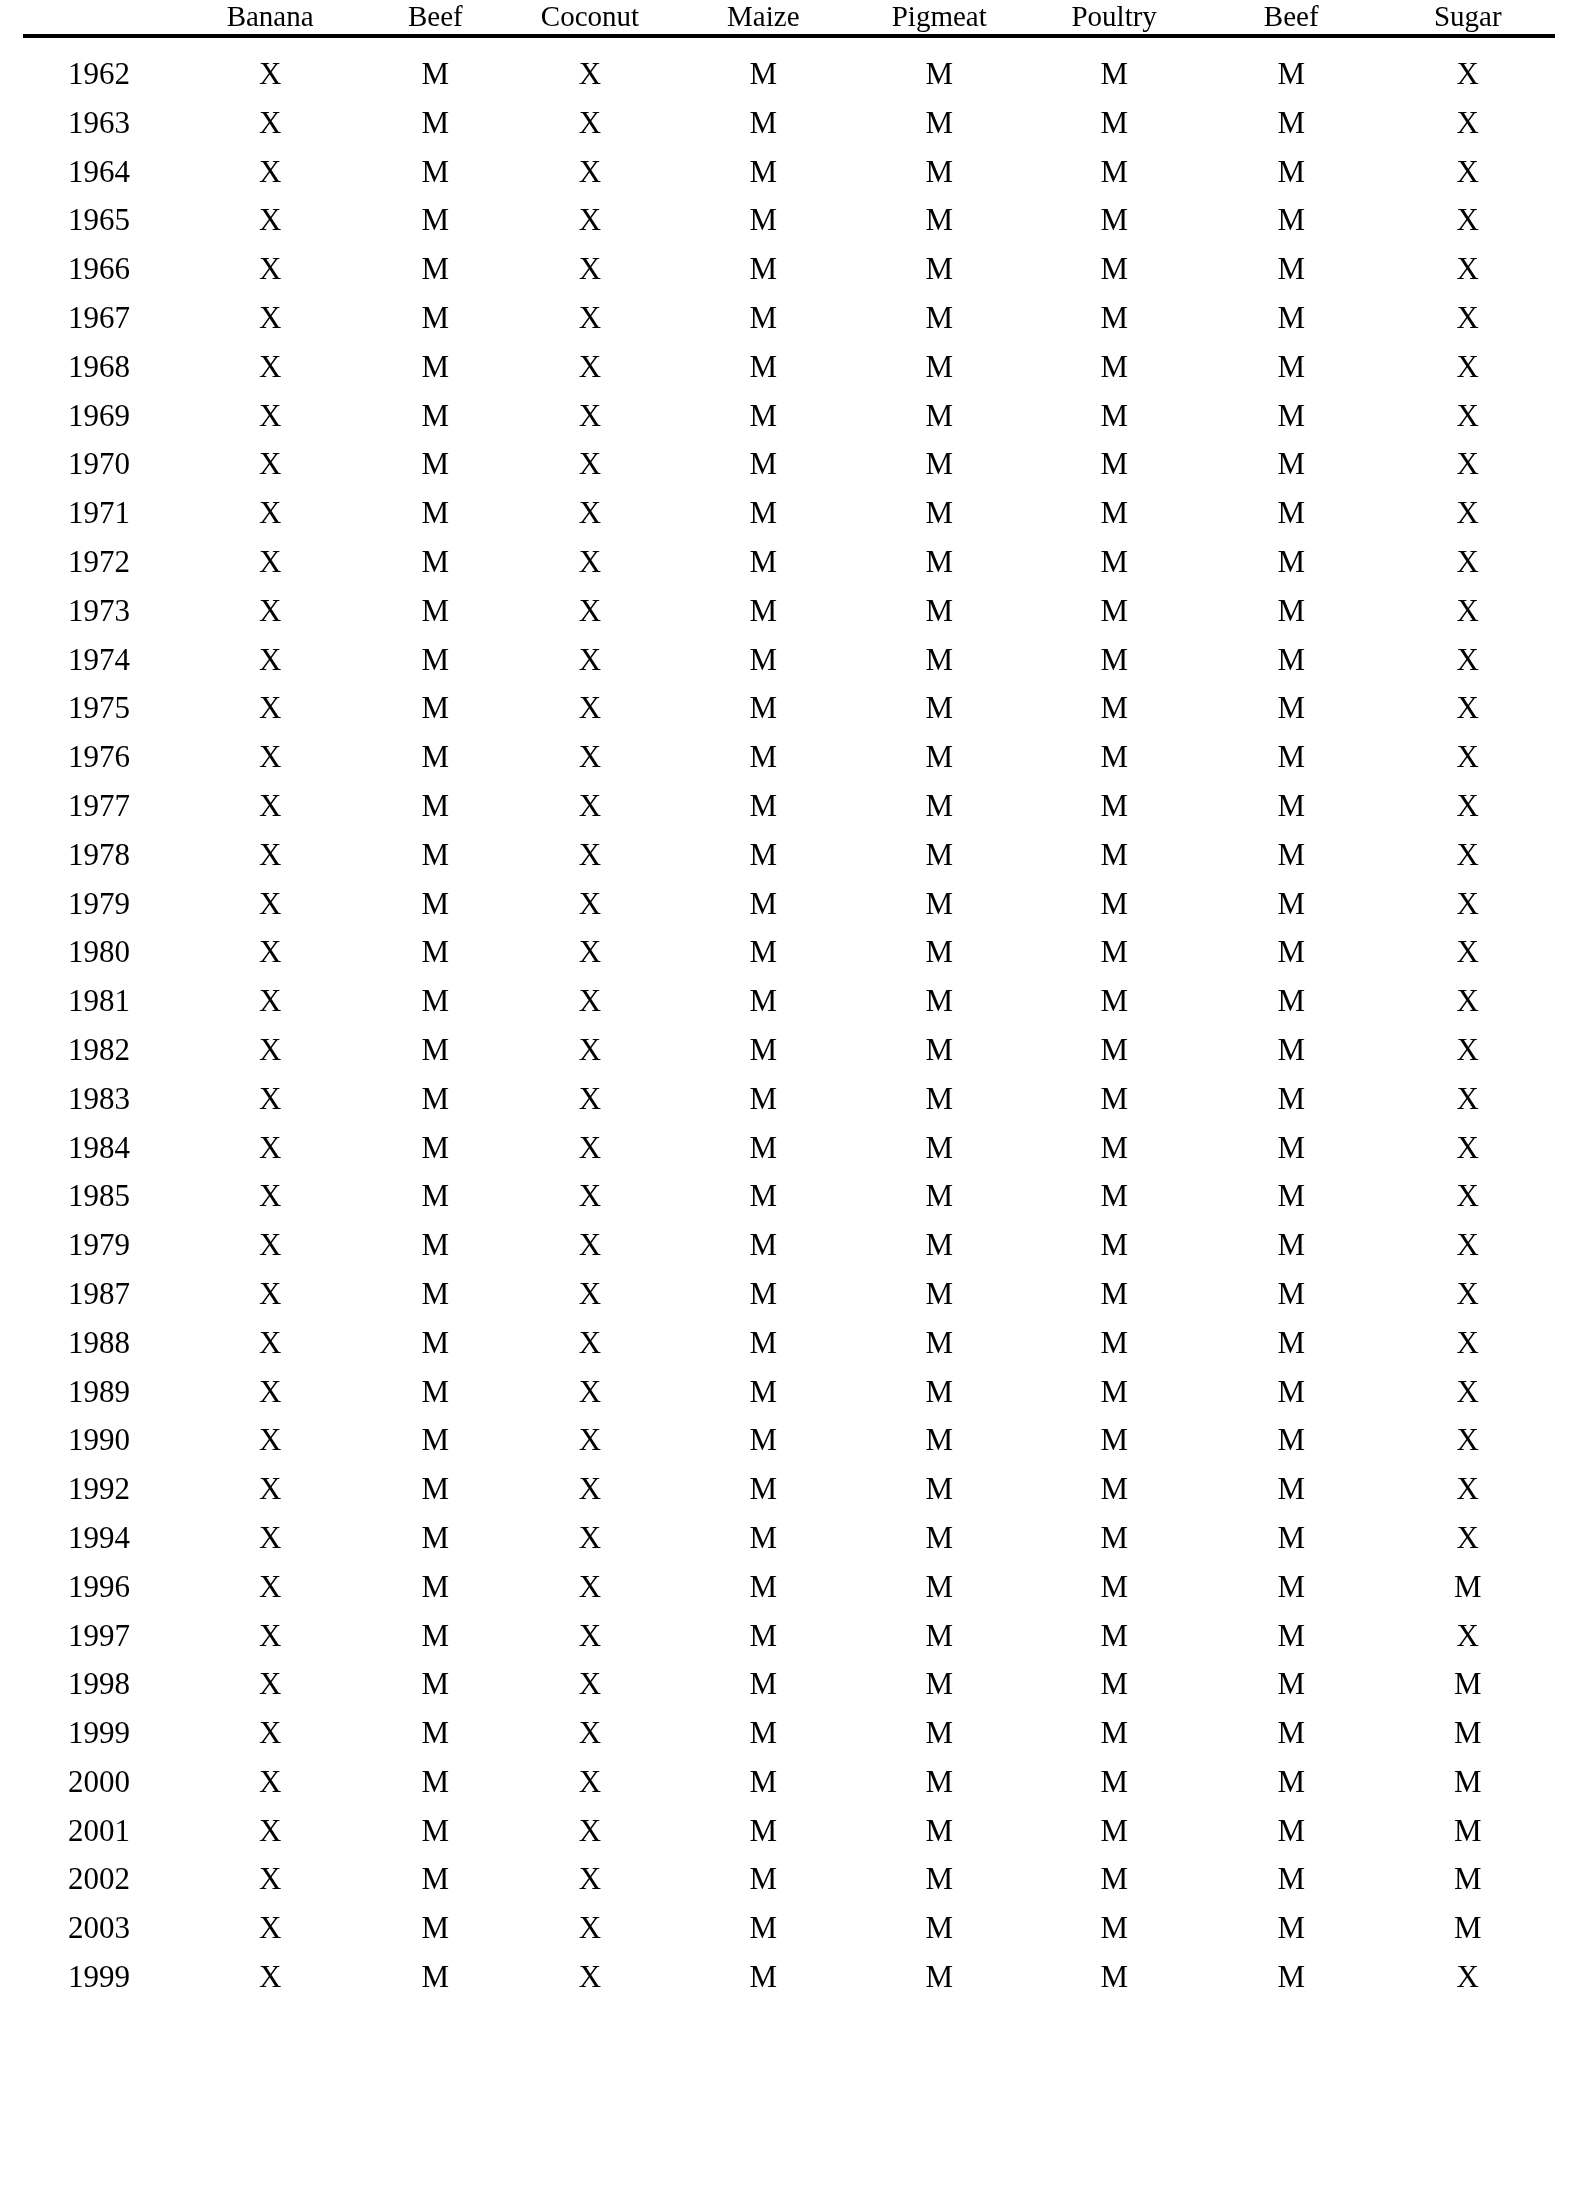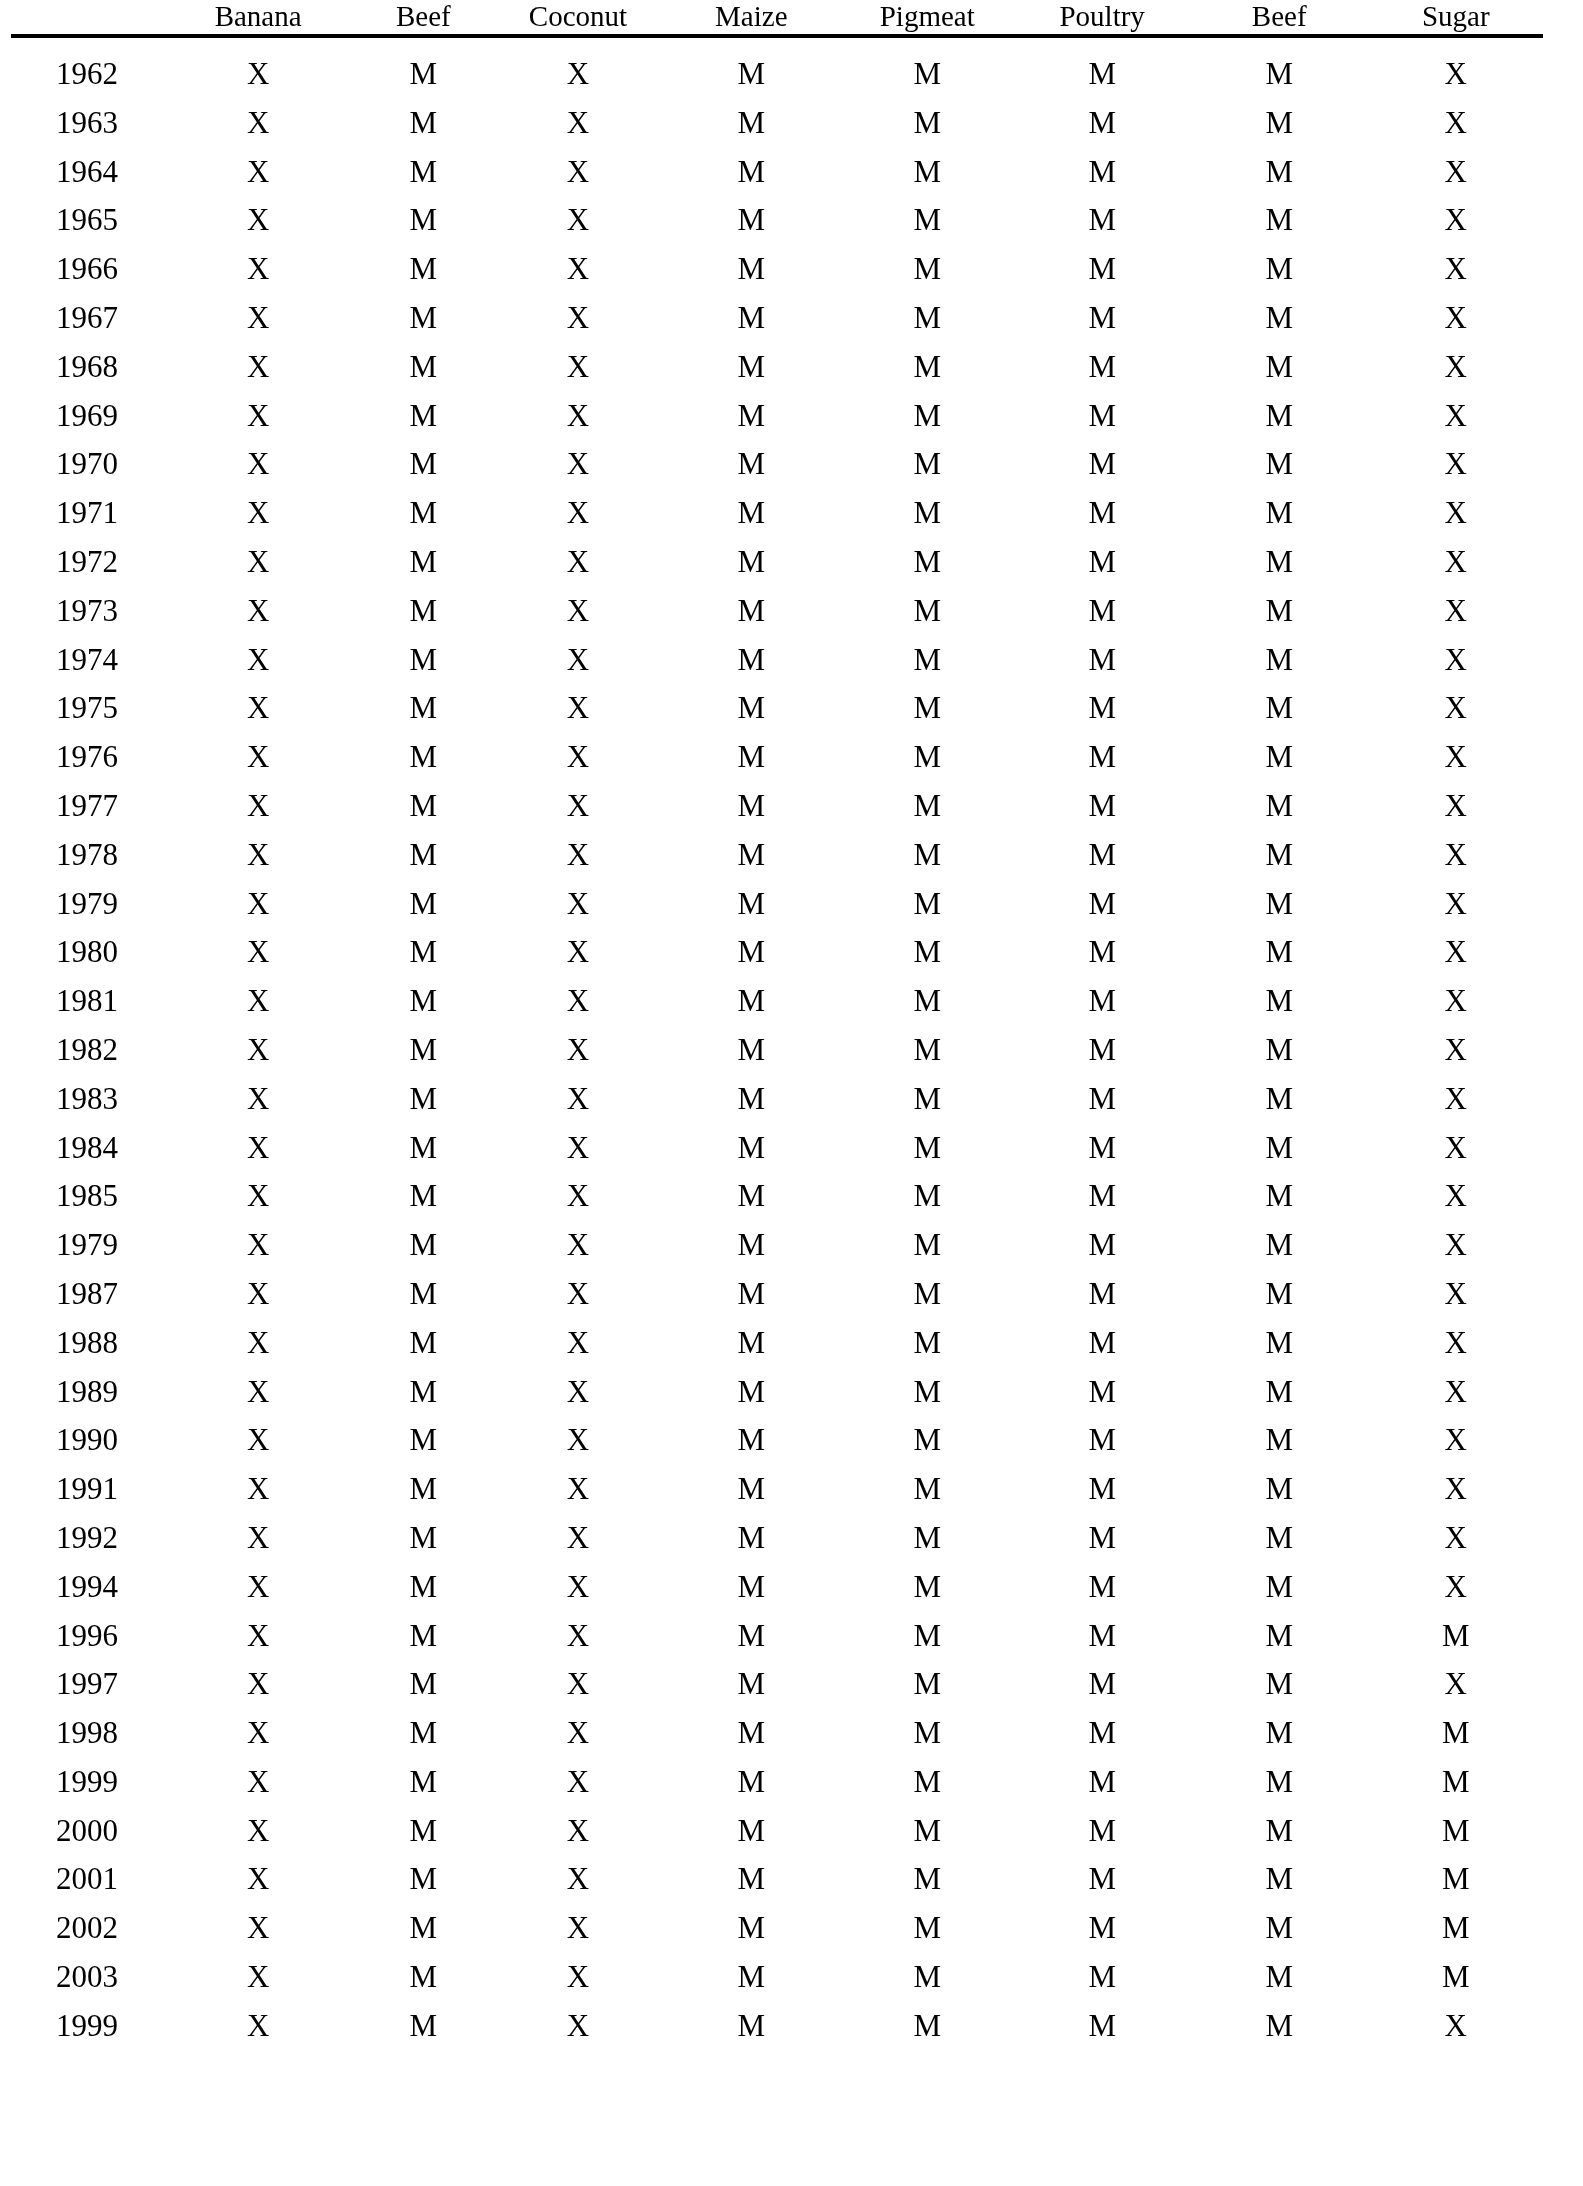--- a/index.html
+++ b/index.html
@@ -12,20 +12,21 @@
     height: 2186px;
     font-family: "Liberation Serif", "DejaVu Serif", serif;
     color: #000000;
     overflow: hidden;
   }
   .sheet {
     position: relative;
     width: 1327px;
     height: 2186px;
     box-sizing: border-box;
+    padding-left: 12px;
   }
   table.data-table {
     border-collapse: collapse;
     width: 1532px;
     margin-left: 11px;
     table-layout: fixed;
   }
   table.data-table th,
   table.data-table td {
     padding: 0;
@@ -415,31 +416,20 @@
           <td class="value-cell">X</td>
           <td class="value-cell">M</td>
           <td class="value-cell">X</td>
           <td class="value-cell">M</td>
           <td class="value-cell">M</td>
           <td class="value-cell">M</td>
           <td class="value-cell">M</td>
           <td class="value-cell">X</td>
         </tr>
         <tr>
-          <td class="year-cell">1991</td>
-          <td class="value-cell">X</td>
-          <td class="value-cell">M</td>
-          <td class="value-cell">X</td>
-          <td class="value-cell">M</td>
-          <td class="value-cell">M</td>
-          <td class="value-cell">M</td>
-          <td class="value-cell">M</td>
-          <td class="value-cell">X</td>
-        </tr>
-        <tr>
           <td class="year-cell">1992</td>
           <td class="value-cell">X</td>
           <td class="value-cell">M</td>
           <td class="value-cell">X</td>
           <td class="value-cell">M</td>
           <td class="value-cell">M</td>
           <td class="value-cell">M</td>
           <td class="value-cell">M</td>
           <td class="value-cell">X</td>
         </tr>

